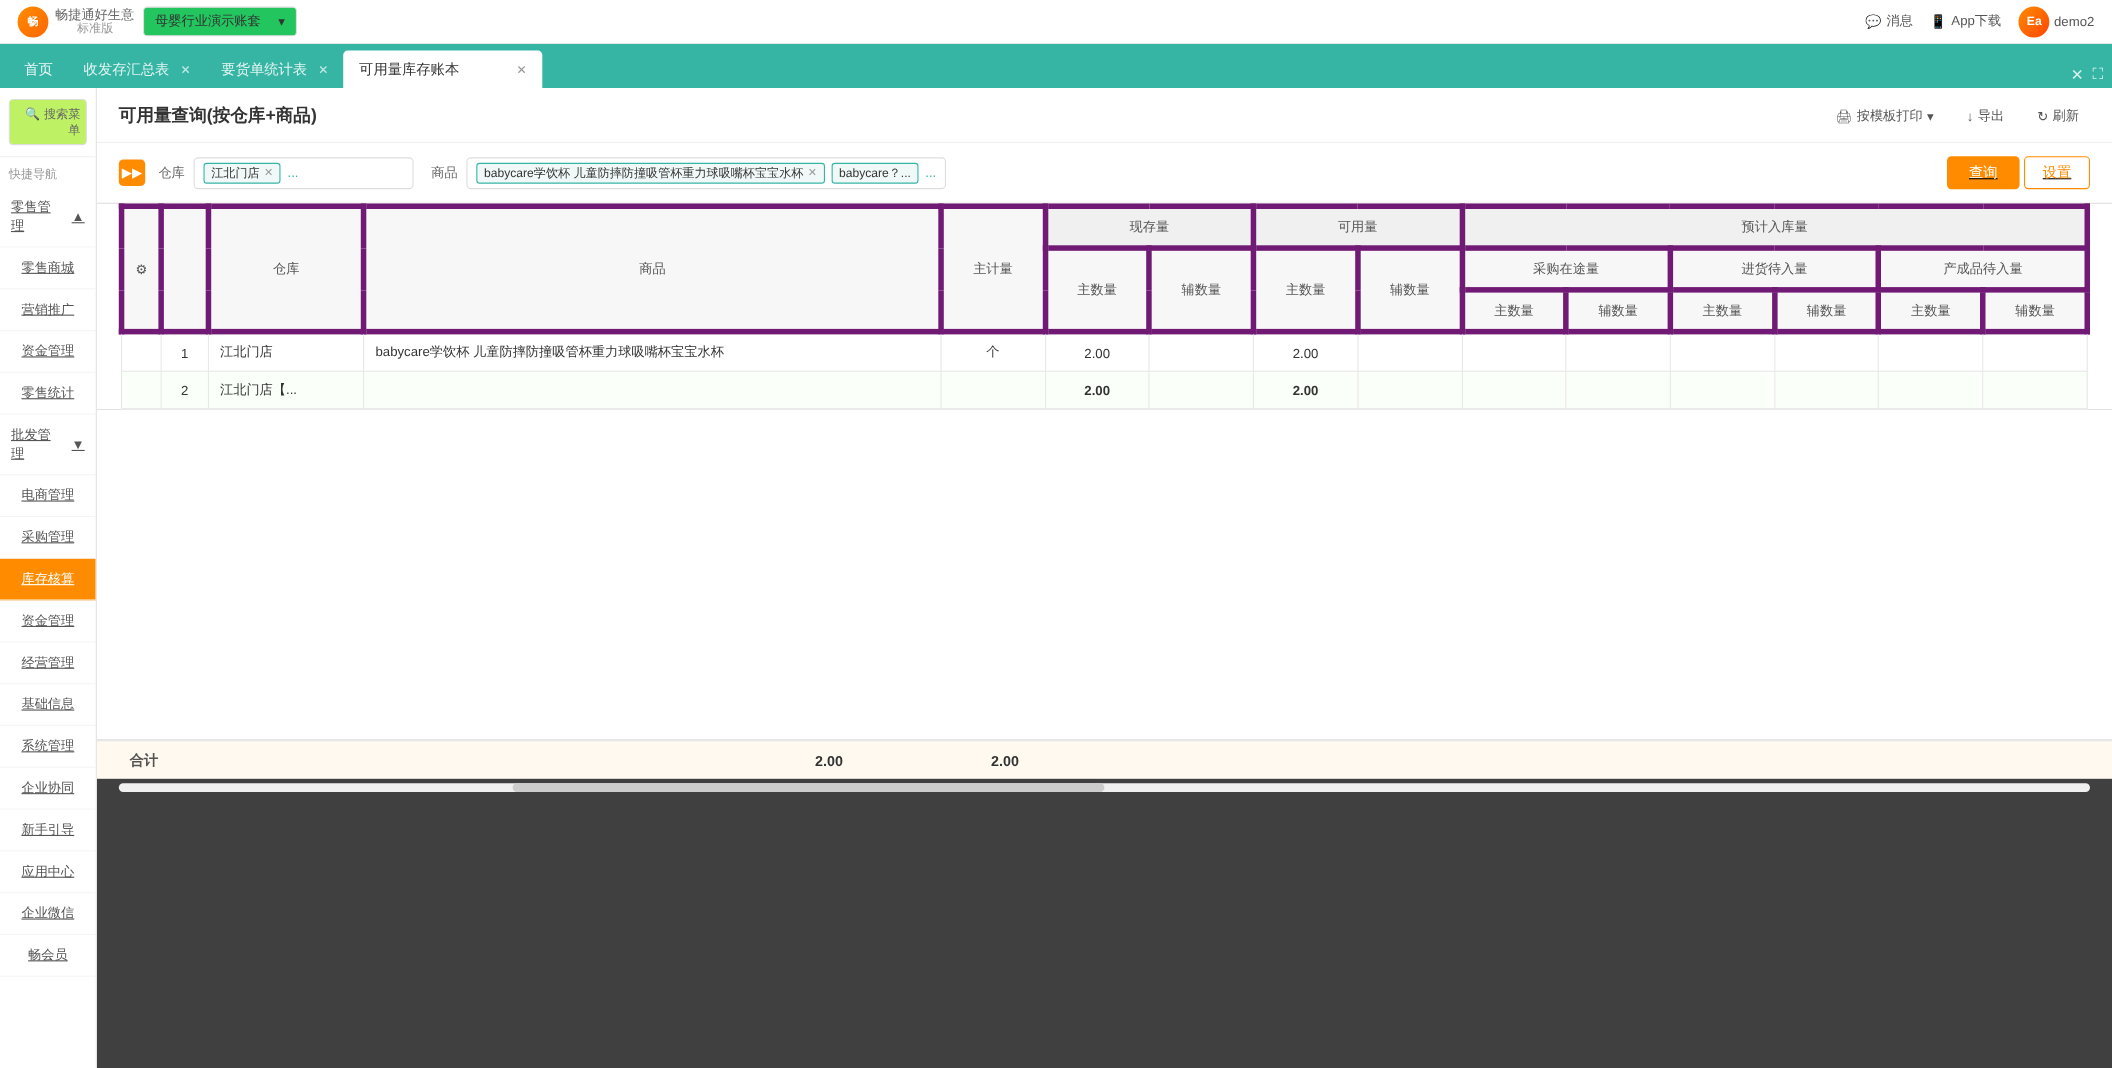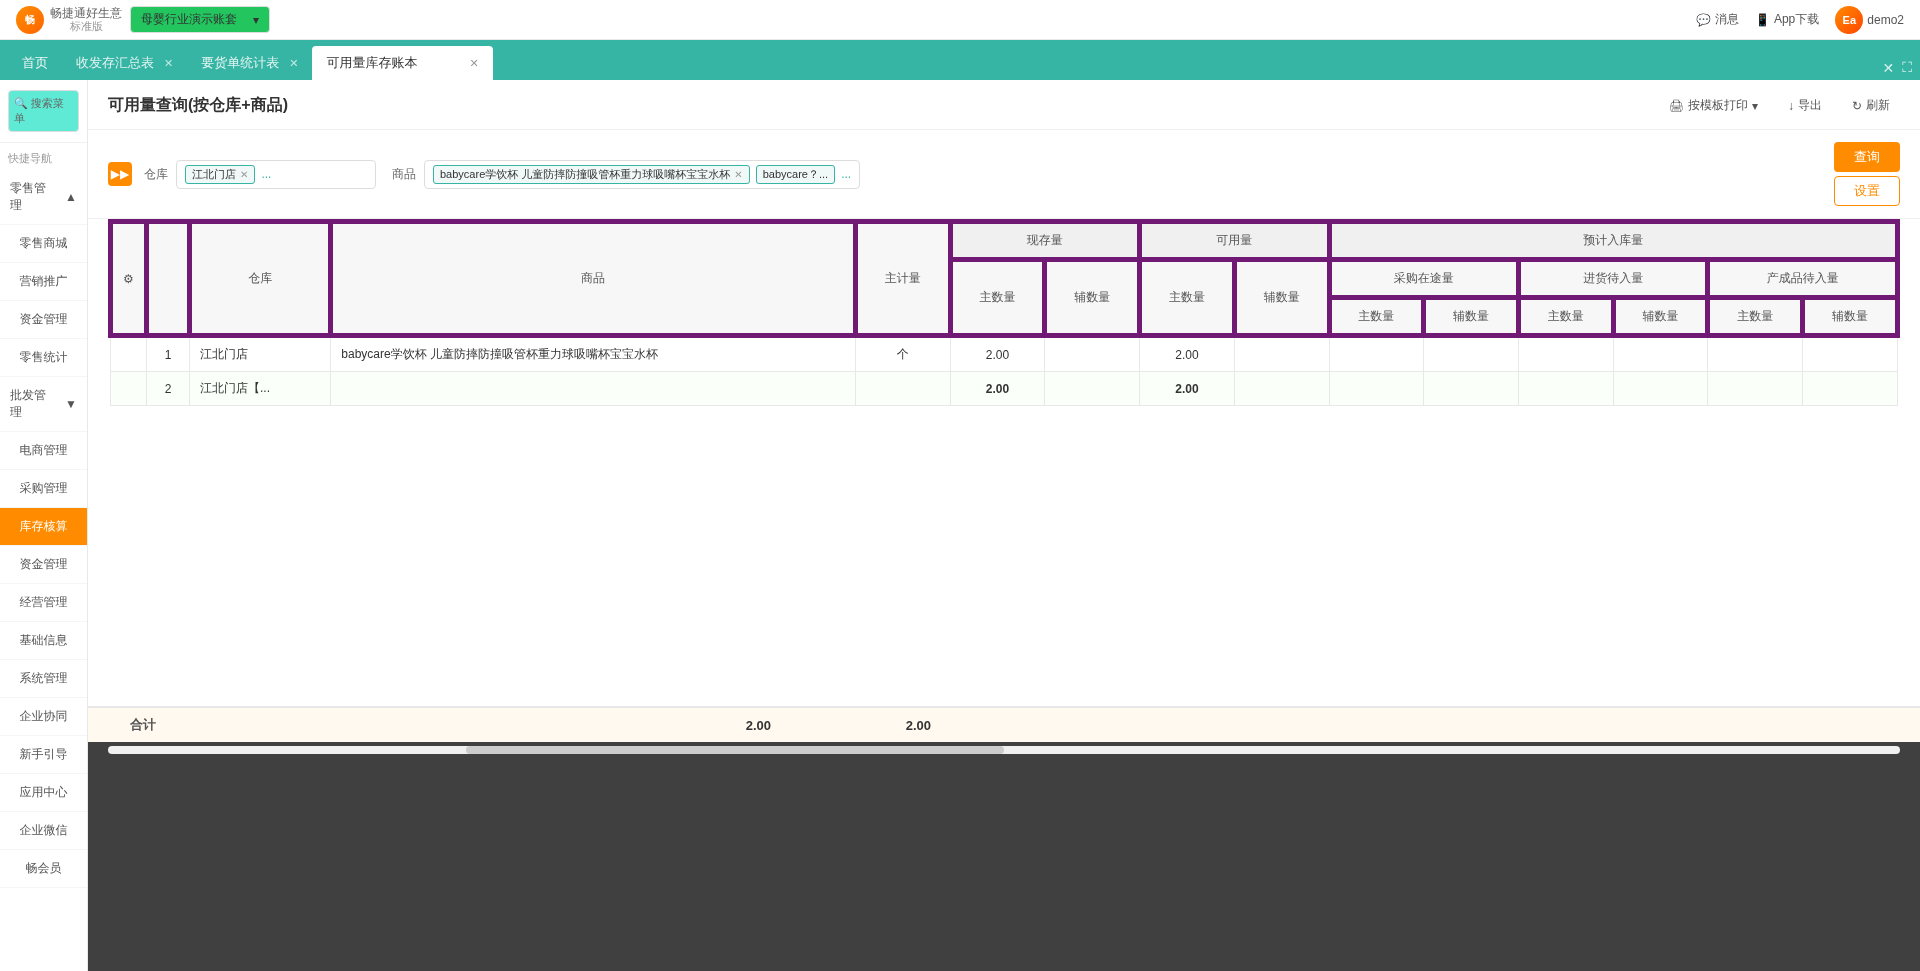--- a/index.html
+++ b/index.html
@@ -155,45 +155,46 @@
       flex-direction: column;
       overflow-y: auto;
     }
     .sidebar-search {
       padding: 10px 8px;
       border-bottom: 1px solid #f0f0f0;
     }
     .sidebar-search-btn {
       width: 100%;
       padding: 5px;
-      background: #5eead4;
+      background: #bef264;
       border: 1px solid #ddd;
       border-radius: 4px;
       font-size: 11px;
       color: #666;
       cursor: pointer;
-      text-align: left;
+      text-align: right;
     }
     .sidebar-nav-label {
       padding: 8px 8px 4px;
       font-size: 11px;
       color: #999;
       cursor: pointer;
     }
     .sidebar-item {
       padding: 10px 6px;
       text-align: center;
       cursor: pointer;
       font-size: 12px;
       color: #555;
       border-bottom: 1px solid #f5f5f5;
       display: flex;
       flex-direction: column;
       align-items: center;
       gap: 8px;
+      text-decoration: underline;
     }
     .sidebar-item.active {
       background: #ff8c00;
       color: #fff;
     }
     .sidebar-item.has-arrow {
       flex-direction: row;
       justify-content: space-between;
       text-align: left;
       padding: 10px 10px;
@@ -321,23 +322,24 @@
       padding: 5px 16px;
       background: #fff;
       color: #ff8c00;
       border: 1px solid #ff8c00;
       border-radius: 4px;
       cursor: pointer;
       font-size: 13px;
     }
     .filter-buttons {
       display: flex;
-      flex-direction: column;
+      flex-direction: row;
       gap: 4px;
       margin-left: auto;
+      text-decoration: underline;
     }
 
     
     .table-container {
       padding: 0 20px;
       background: #fff;
     }
     table {
       width: 100%;
       border-collapse: collapse;
@@ -364,21 +366,21 @@
     .settings-col {
       width: 36px;
     }
     .td-left { text-align: left; }
     .row-alt { background: #fafff9; }
 
     
     .table-footer {
       background: #fff9f0;
       border-top: 2px solid #e8e8e8;
-      padding: 8px 32px;
+      padding: 8px 20px;
       display: flex;
       align-items: center;
     }
     .footer-row {
       display: flex;
       align-items: center;
       width: 100%;
     }
     .footer-label {
       font-weight: bold;

